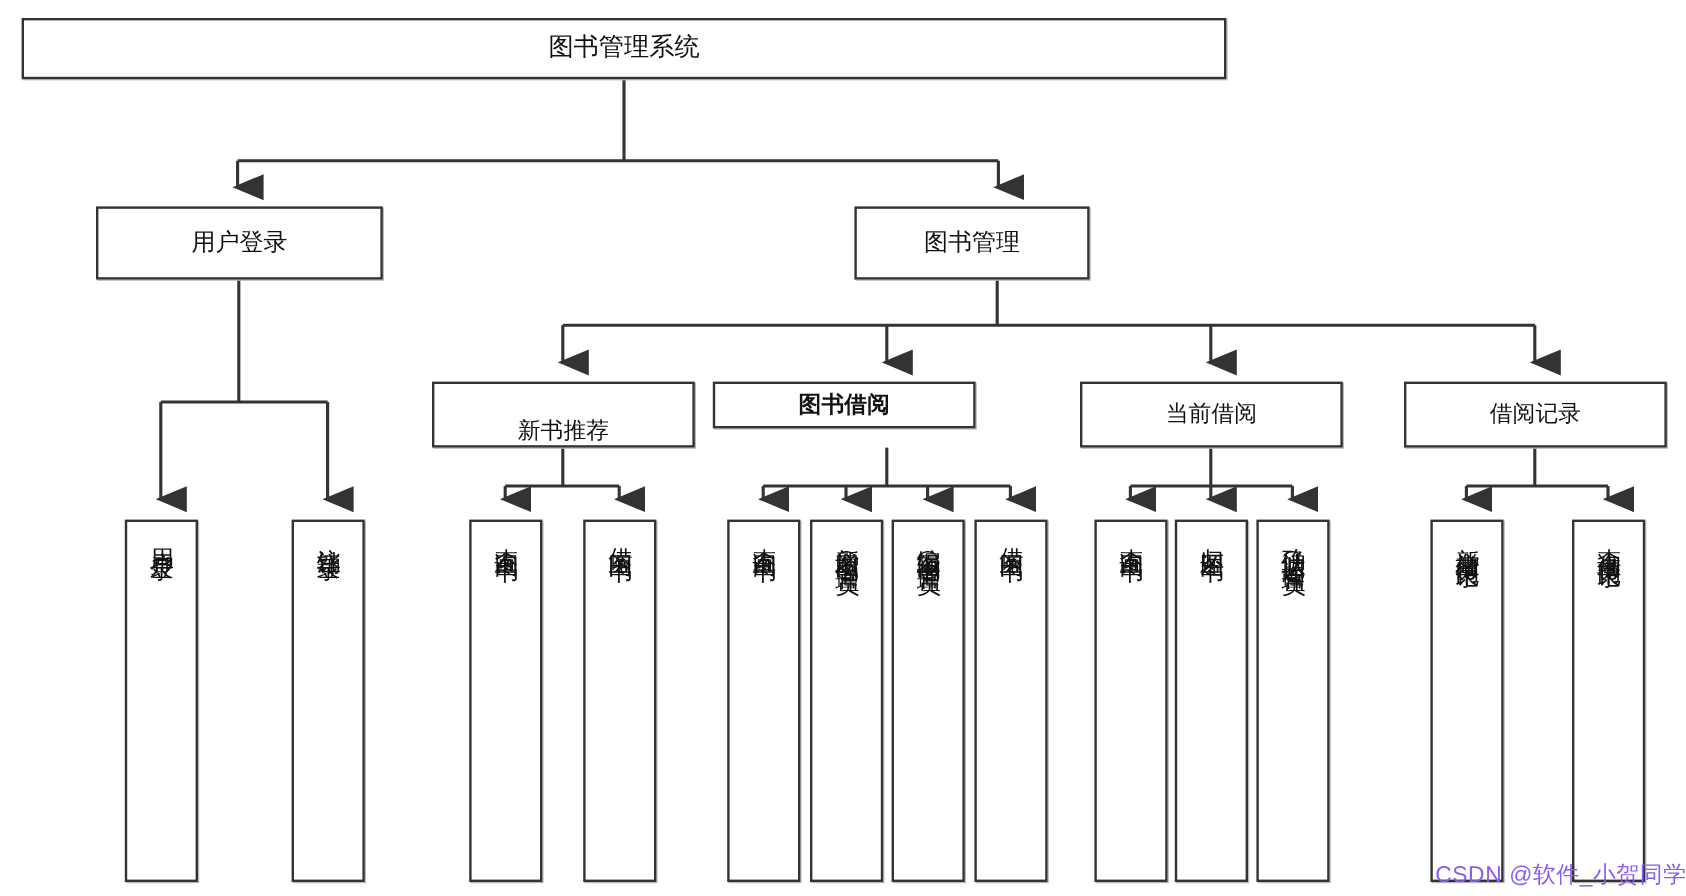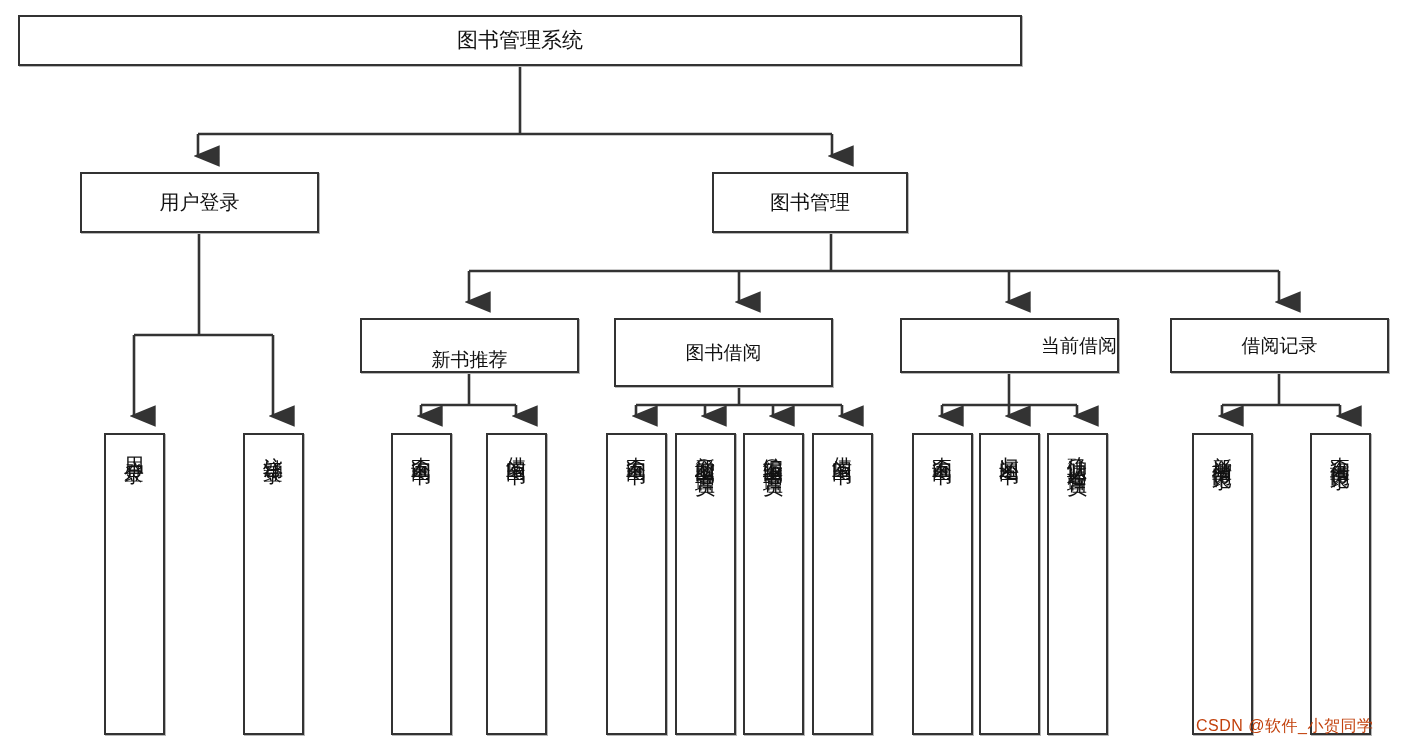--- a/index.html
+++ b/index.html
@@ -51,22 +51,22 @@
   .node.leaf .node-label {
     writing-mode: vertical-rl;
     text-orientation: upright;
     font-size: 20px;
     letter-spacing: 3px;
     line-height: 1.0;
     white-space: nowrap;
   }
   .watermark {
     position: absolute;
-    font-size: 16px;
-    color: #c2410c;
+    font-size: 19px;
+    color: #8b5cf6;
     white-space: nowrap;
     letter-spacing: 0.5px;
   }
 </style>
 </head>
 <body>
 
 <div id="canvas">
 
   <svg class="connectors" viewBox="0 0 1405 747" xmlns="http://www.w3.org/2000/svg">
@@ -126,24 +126,24 @@
   <div class="node lvl2" style="left:80px; top:172px; width:239px; height:61px;">
     <span class="node-label">用户登录</span>
   </div>
   <div class="node lvl2" style="left:712px; top:172px; width:196px; height:61px;">
     <span class="node-label">图书管理</span>
   </div>
 
   <div class="node lvl3" style="left:360px; top:318px; width:219px; height:55px;align-items:flex-end;">
     <span class="node-label">新书推荐</span>
   </div>
-  <div class="node lvl3" style="left:614px; top:318px; width:219px; height:69px;">
+  <div class="node lvl3" style="left:594px; top:318px; width:219px; height:39px;font-weight:bold;">
     <span class="node-label">图书借阅</span>
   </div>
-  <div class="node lvl3" style="left:900px; top:318px; width:219px; height:55px;justify-content:flex-end;">
+  <div class="node lvl3" style="left:900px; top:318px; width:219px; height:55px;">
     <span class="node-label">当前借阅</span>
   </div>
   <div class="node lvl3" style="left:1170px; top:318px; width:219px; height:55px;">
     <span class="node-label">借阅记录</span>
   </div>
 
   <div class="node leaf" style="left:104px; top:433px; width:61px; height:302px;">
     <span class="node-label">用户登录</span>
   </div>
   <div class="node leaf" style="left:243px; top:433px; width:61px; height:302px;">

